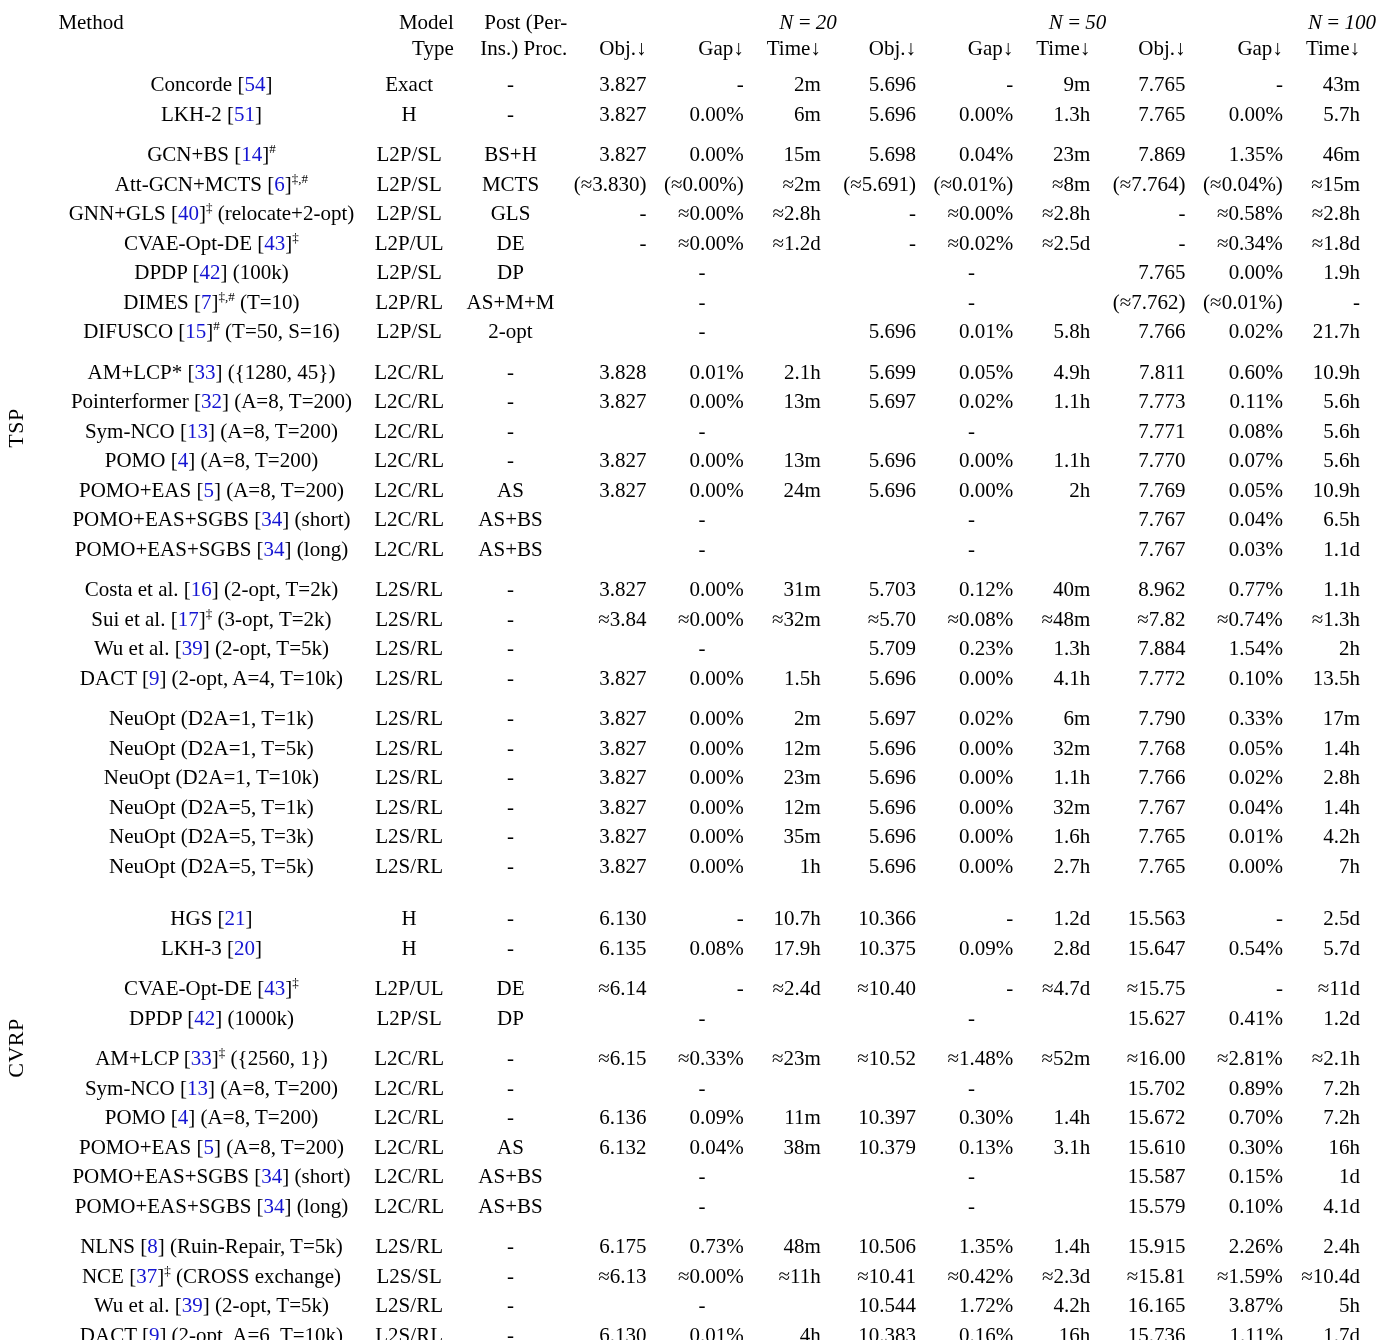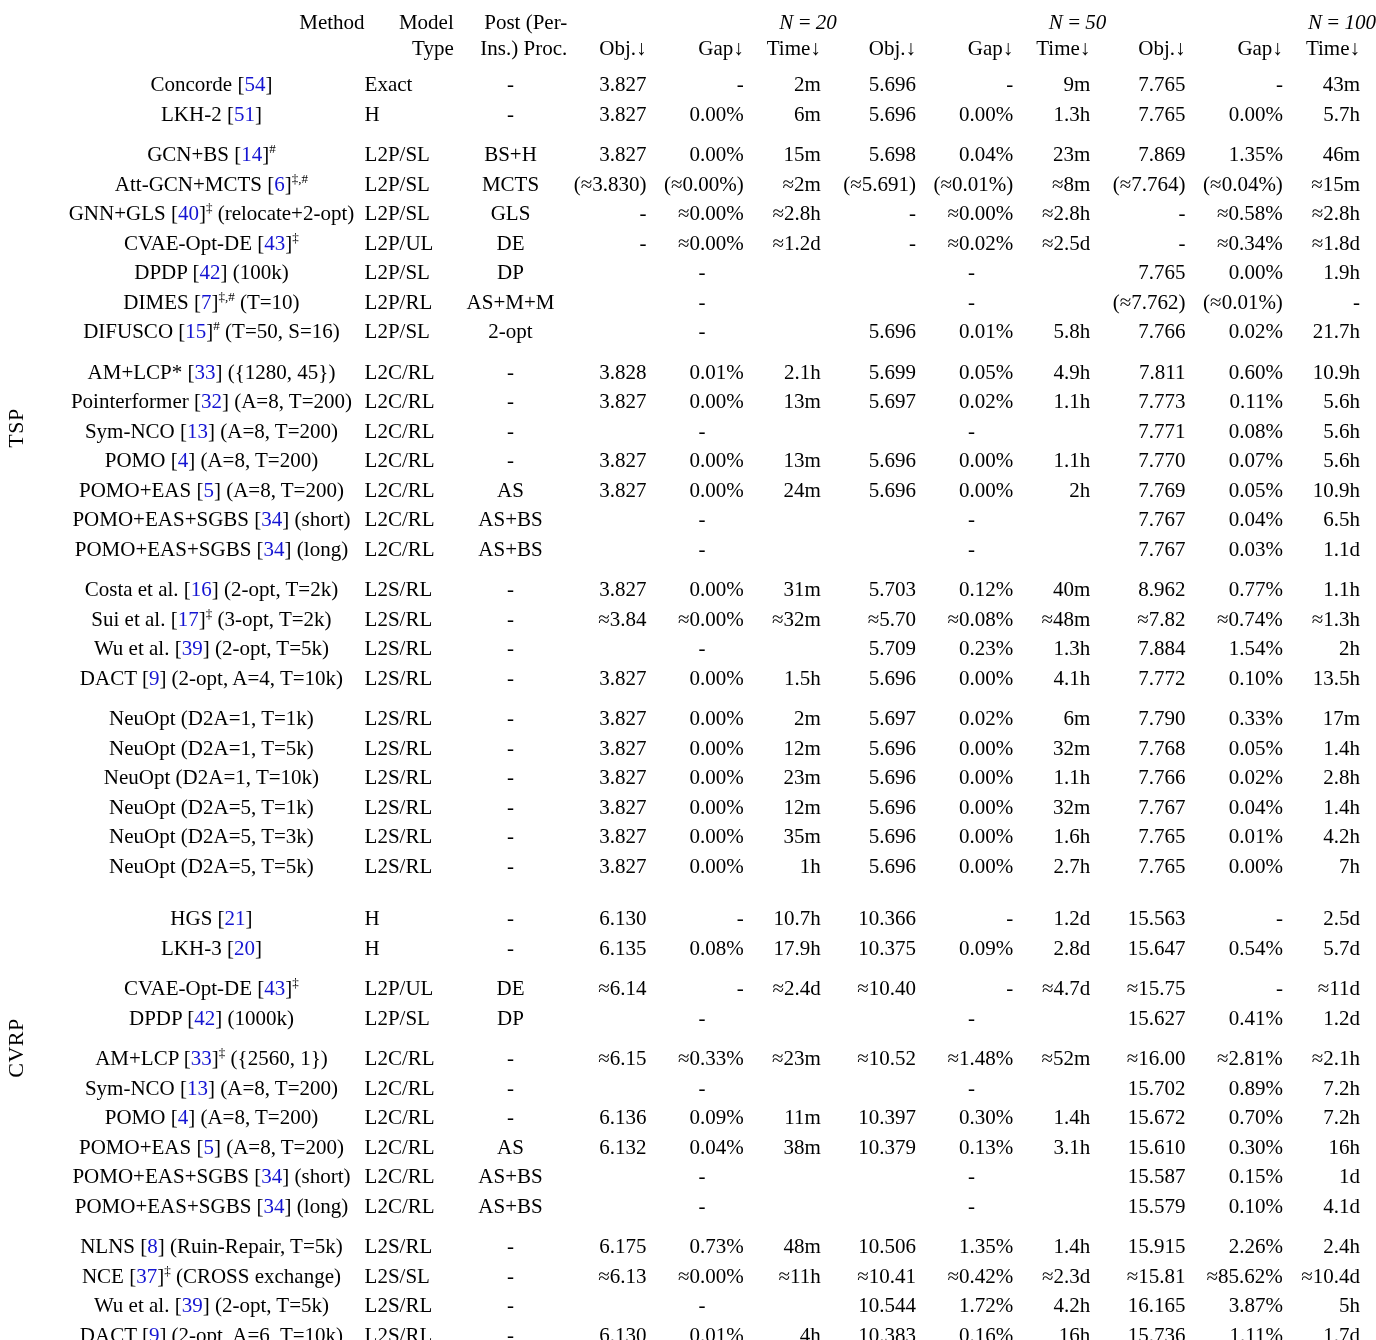--- a/index.html
+++ b/index.html
@@ -32,21 +32,21 @@
   .rule-dbl td{
     border-top:1.1px solid #000;
     border-bottom:1.1px solid #000;
     height:3px;padding:0;
   }
   .rule-bottom td{border-top:2.2px solid #000;height:0;}
 
   
   .c-side{width:28px;}
   .c-method{width:312px;text-align:center;padding-left:10px !important;}
-  .c-mtype{width:88px;text-align:left;}
+  .c-mtype{width:88px;text-align:center;}
   .c-post{width:112px;text-align:center;}
   .c-obj{width:92px;text-align:right;padding-right:14px !important;}
   .c-gap{width:96px;text-align:right;padding-right:14px !important;}
   .c-time{width:78px;text-align:right;padding-right:16px !important;}
 
   .vl{border-left:1.1px solid #000;}
 
   tr.datarow td{height:29.5px;line-height:29.5px;}
   tr.headrow td{line-height:26px;}
 
@@ -96,21 +96,21 @@
     </colgroup>
     <tbody id="tbody">
         <tr class="rule-top">
           <td colspan="13"></td>
         </tr>
         <tr class="rule-top2">
           <td colspan="13"></td>
         </tr>
         <tr class="headrow">
           <td></td>
-          <td class="c-method hdr-center" rowspan="2" style="text-align:right">Method</td>
+          <td class="c-method hdr-center" rowspan="2" style="text-align:left">Method</td>
           <td class="c-mtype vl hdr-center">Model</td>
           <td class="c-post hdr-center">Post (Per-</td>
           <td colspan="3" class="hdr-center grp vl">N = 20</td>
           <td colspan="3" class="hdr-center grp vl">N = 50</td>
           <td colspan="3" class="hdr-center grp vl">N = 100</td>
         </tr>
         <tr class="headrow">
           <td></td>
           <td class="c-mtype vl hdr-center">Type</td>
           <td class="c-post hdr-center">Ins.) Proc.</td>
@@ -729,21 +729,21 @@
           <td class="c-method">NCE [<span class="cite">37</span>]<sup>‡</sup> (CROSS exchange)</td>
           <td class="c-mtype vl">L2S/SL</td>
           <td class="c-post">-</td>
           <td class="c-obj vl">≈6.13</td>
           <td class="c-gap">≈0.00%</td>
           <td class="c-time">≈11h</td>
           <td class="c-obj vl">≈10.41</td>
           <td class="c-gap">≈0.42%</td>
           <td class="c-time">≈2.3d</td>
           <td class="c-obj vl">≈15.81</td>
-          <td class="c-gap">≈85.62%</td>
+          <td class="c-gap">≈1.59%</td>
           <td class="c-time">≈10.4d</td>
         </tr>
         <tr class="datarow">
           <td></td>
           <td class="c-method">Wu et al. [<span class="cite">39</span>] (2-opt, T=5k)</td>
           <td class="c-mtype vl">L2S/RL</td>
           <td class="c-post">-</td>
           <td colspan="3" class="vl merged">-</td>
           <td class="c-obj vl">10.544</td>
           <td class="c-gap">1.72%</td>

